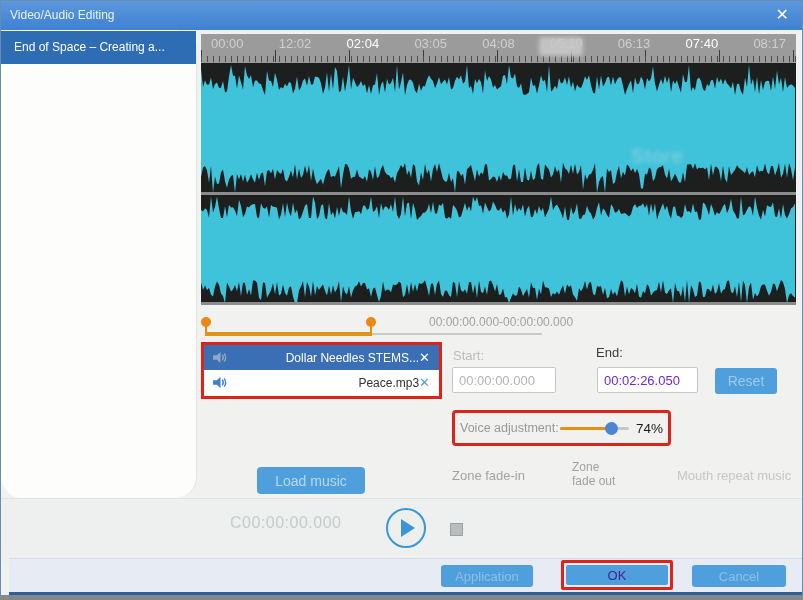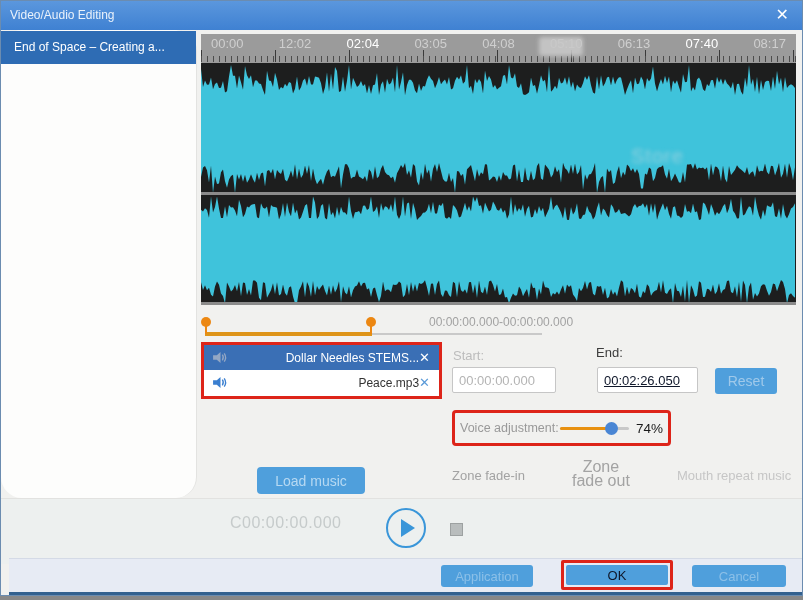--- a/index.html
+++ b/index.html
@@ -62,39 +62,39 @@
   .trow:not(.selected) .rm{ color:#5a9ad8; }
   .spk{ width:15px; height:13px; }
 
   
   .lbl{ position:absolute; font-size:13px; }
   .lbl.dim{ color:#bcbcbc; }
   .lbl.dark{ color:#3c3c3c; }
   .tfield{ position:absolute; height:26px; border:1px solid #c6c6c6; background:#fff;
     font-family:"Liberation Sans",sans-serif; font-size:13px; padding:0 6px; border-radius:2px; }
   .tfield.dim{ color:#b4b4b4; }
-  .tfield.dark{ color:#0f172a;text-decoration:underline; }
+  .tfield.dark{ color:#6d28d9; }
   .btn{ position:absolute; background:#4f9fdc; border:none; border-radius:3px;
     font-family:"Liberation Sans",sans-serif; text-align:center; cursor:pointer; }
 
   
   .voice-box{ position:absolute; left:451px; top:409px; width:219px; height:36px;
     border:3px solid #dd2419; border-radius:4px; display:flex; align-items:center;
     padding:0 5px; background:transparent; }
   .voice-label{ font-size:12.5px; color:#999; white-space:nowrap; }
   .vtrack{ position:relative; width:84px; height:13px; margin-left:1px; }
   .vline{ position:absolute; top:5px; left:0; right:0; height:3px; background:#c8c8c8; border-radius:2px; }
   .vfill{ position:absolute; top:5px; left:0; height:3px; background:#e8900f; border-radius:2px; }
   .vhandle{ position:absolute; top:0; width:13px; height:13px; border-radius:50%;
     background:#4a86d4; }
   .voice-value{ margin-left:7px; font-size:13.5px; color:#1a1a1a; }
 
   .gray-label{ position:absolute; color:#a3a3a3; font-size:13px; }
   .gray-label.lighter{ color:#c6c6c6; }
-  .two-line{ line-height:14px; font-size:16px;text-align:center; }
+  .two-line{ line-height:14px; font-size:12px; }
 
   
   .playbar{ position:absolute; left:0; top:497px; width:100%; height:66px;
     background:#edf0ef; border-top:1px solid #e2e2e0; }
   .play-time{ position:absolute; left:229px; top:15px; font-size:16px; color:#c6cbcb;
     letter-spacing:.5px; }
   .play-btn{ position:absolute; left:385px; top:9px; width:40px; height:40px;
     border-radius:50%; border:2px solid #3a96d9; background:transparent;
     display:flex; align-items:center; justify-content:center; cursor:pointer; }
   .play-tri{ width:0; height:0; border-left:14px solid #3a96d9;
@@ -102,21 +102,21 @@
   .stop-btn{ position:absolute; left:449px; top:24px; width:13px; height:13px;
     background:#b9bdbd; border:1px solid #9da1a1; }
 
   
   .footer{ position:absolute; left:8px; bottom:0; width:100%; height:37px;
     background:#e7ebf4; border-top:1px solid #d4dae6; border-bottom:3px solid #33618f;padding-left:16px; }
   .btn-app{ left:432px; top:6px; width:92px; height:22px; color:#8cc0e8; font-size:13px; }
   .ok-outline{ position:absolute; left:552px; top:1px; width:112px; height:30px;
     border:3px solid #dd2419; border-radius:2px; display:flex; }
   .btn-ok{ flex:1; margin:2px; background:#4f9fdc; border:none; border-radius:2px;
-    color:#0f172a; font-size:13px; font-family:"Liberation Sans",sans-serif; cursor:pointer; }
+    color:#4c1d95; font-size:13px; font-family:"Liberation Sans",sans-serif; cursor:pointer; }
   .btn-cancel{ left:683px; top:6px; width:94px; height:22px; color:#8cc0e8; font-size:13px; }
   .btn-load{ left:256px; top:466px; width:108px; height:27px; color:#b7d9f2;
     font-size:14px; border-radius:4px; }
   .btn-reset{ left:714px; top:367px; width:62px; height:26px; color:#9fc9ea; font-size:14px; }
 </style>
 </head>
 <body>
 
 <div class="window">
 

